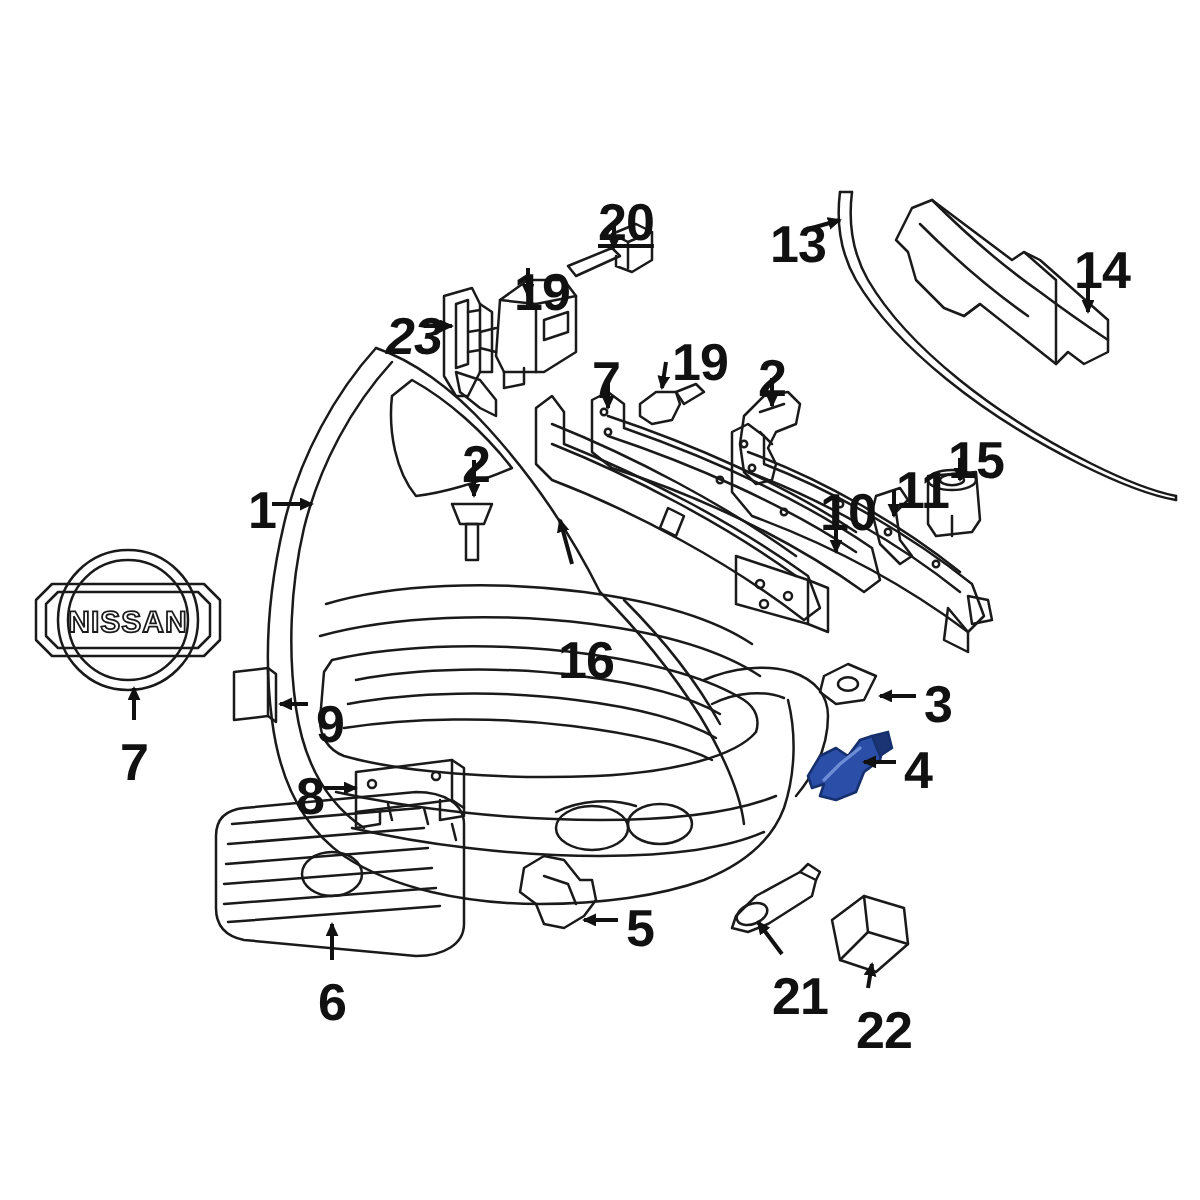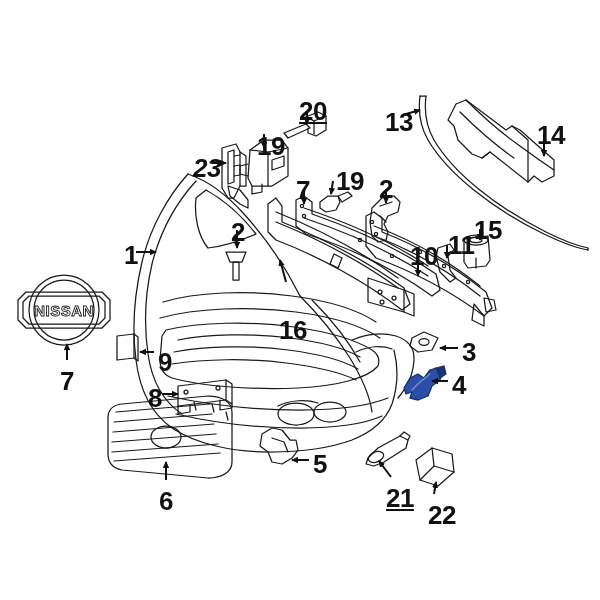--- a/index.html
+++ b/index.html
@@ -294,17 +294,17 @@
       <div class="callout" style="left: 448px; top: 232px;">11</div>
       <div class="callout" style="left: 379px; top: 176px;">2</div>
       <div class="callout" style="left: 385px; top: 109px;">13</div>
       <div class="callout" style="left: 537px; top: 122px;">14</div>
       <div class="callout" style="left: 474px; top: 217px;">15</div>
       <div class="callout" style="left: 279px; top: 300px; margin-top: 17px;">16</div>
       <div class="callout" style="left: 296px; top: 177px;">7</div>
       <div class="callout" style="left: 336px; top: 168px;">19</div>
       <div class="callout" style="left: 257px; top: 133px;">19</div>
       <div class="callout" style="left: 299px; top: 98px; text-decoration: underline;">20</div>
-      <div class="callout" style="left: 386px; top: 485px; text-decoration: underline;">21</div>
+      <div class="callout" style="left: 386px; top: 485px;">21</div>
       <div class="callout" style="left: 428px; top: 502px;">22</div>
       <div class="callout" style="left: 193px; top: 155px; font-style: italic;">23</div>
     </div>
 </div>
 
 </body></html>

